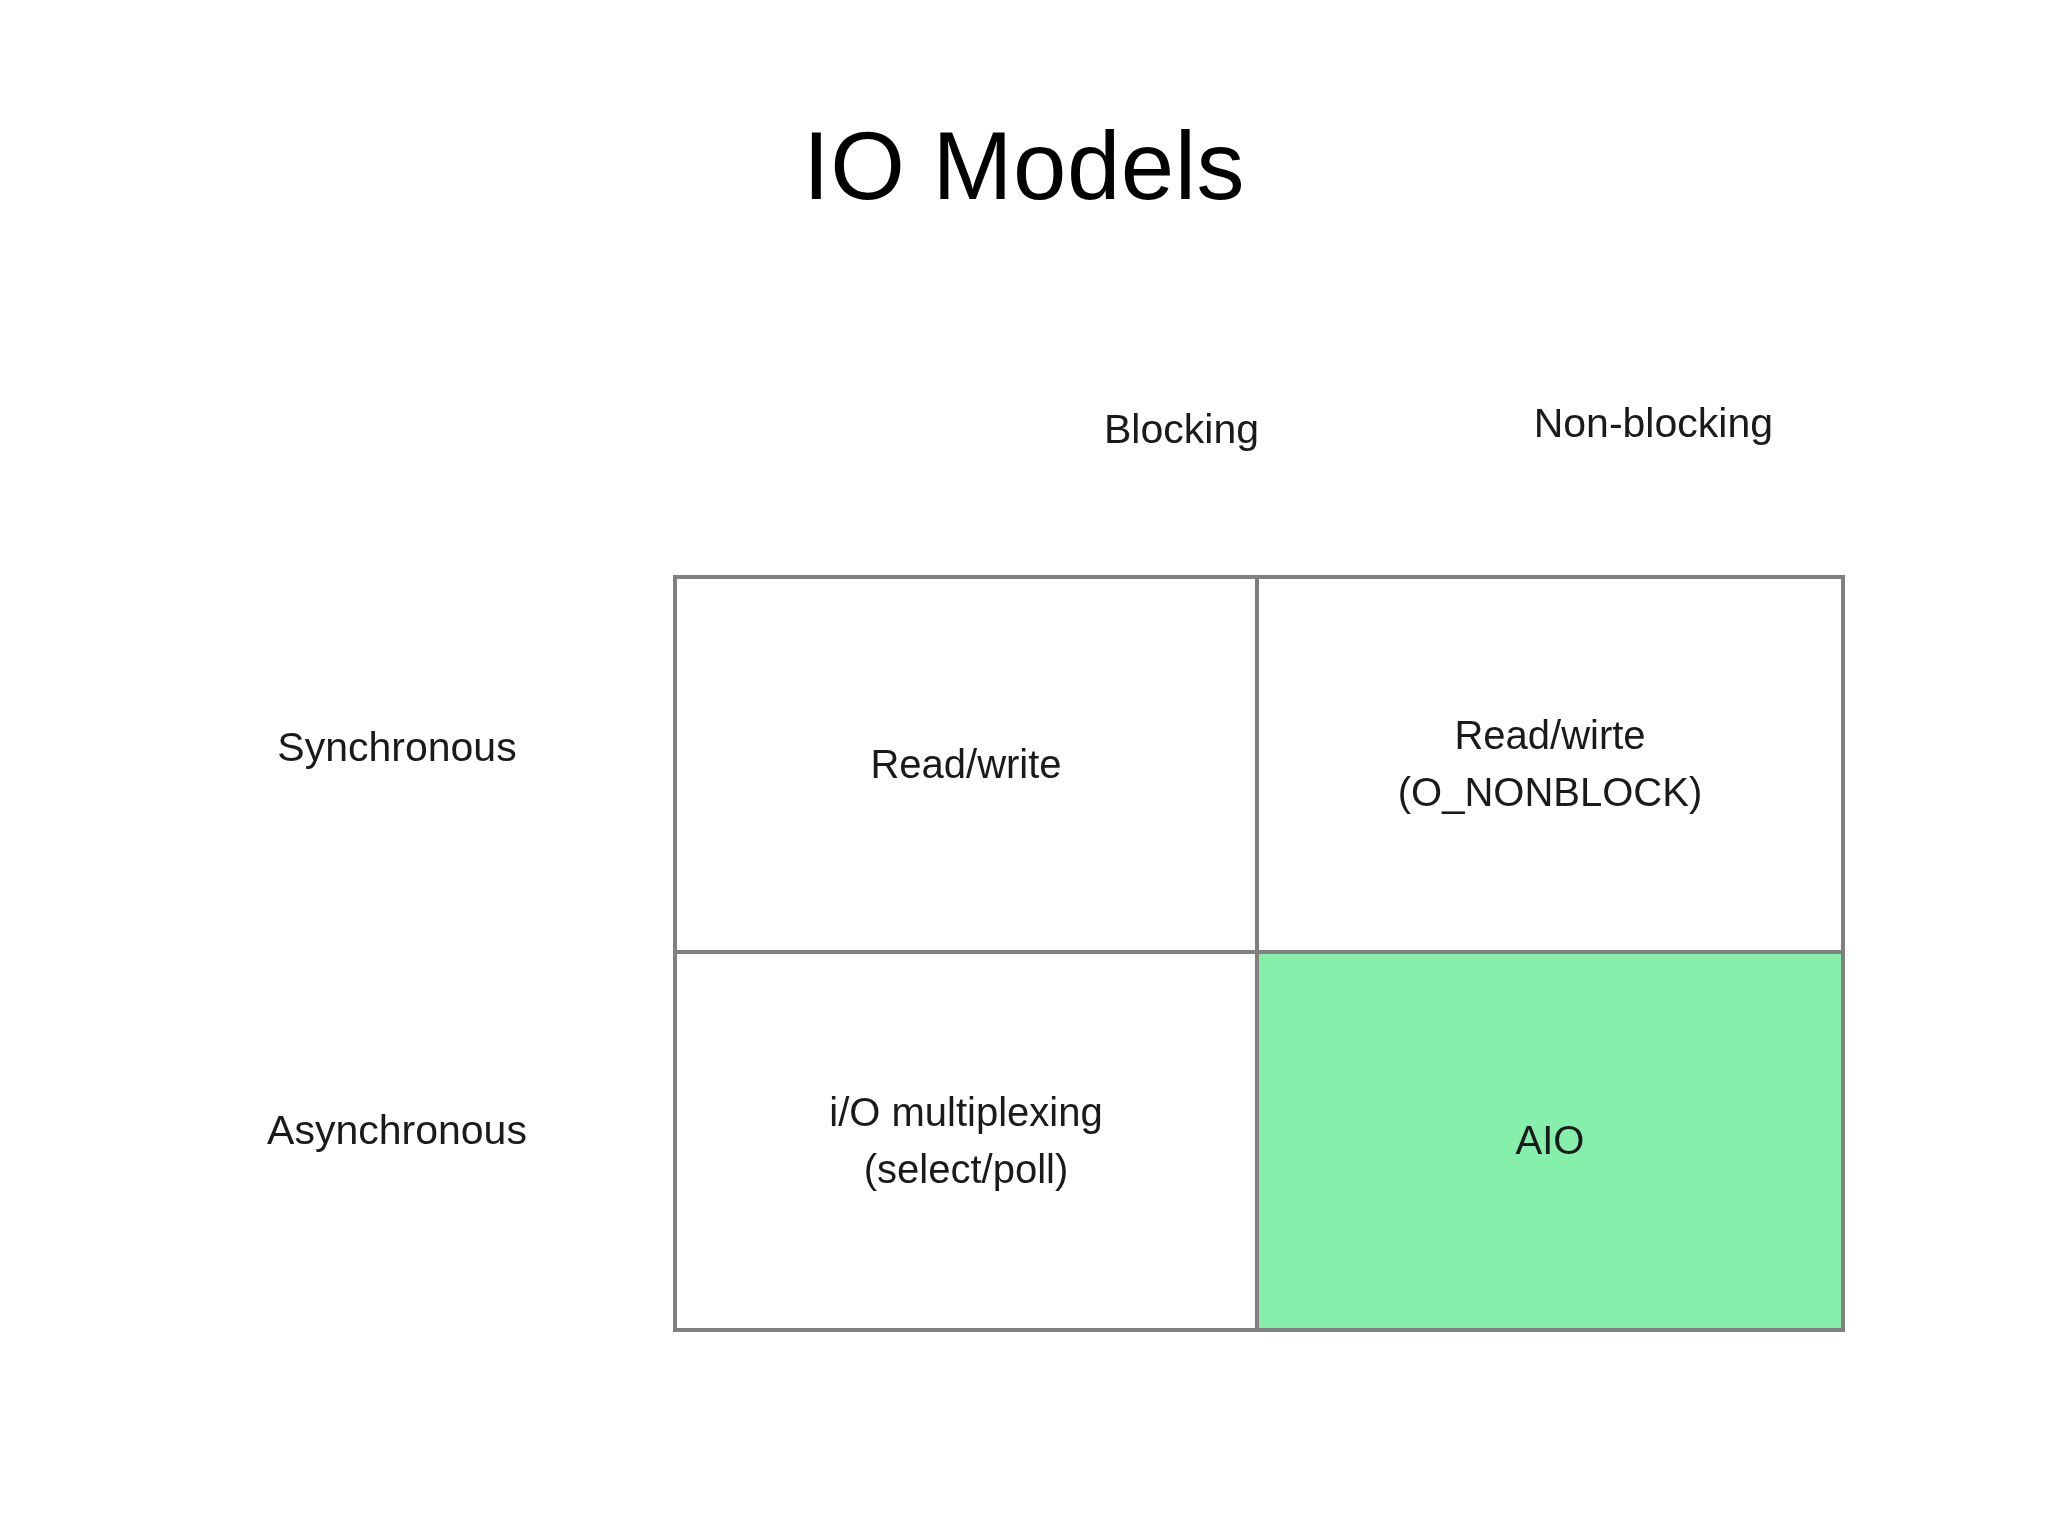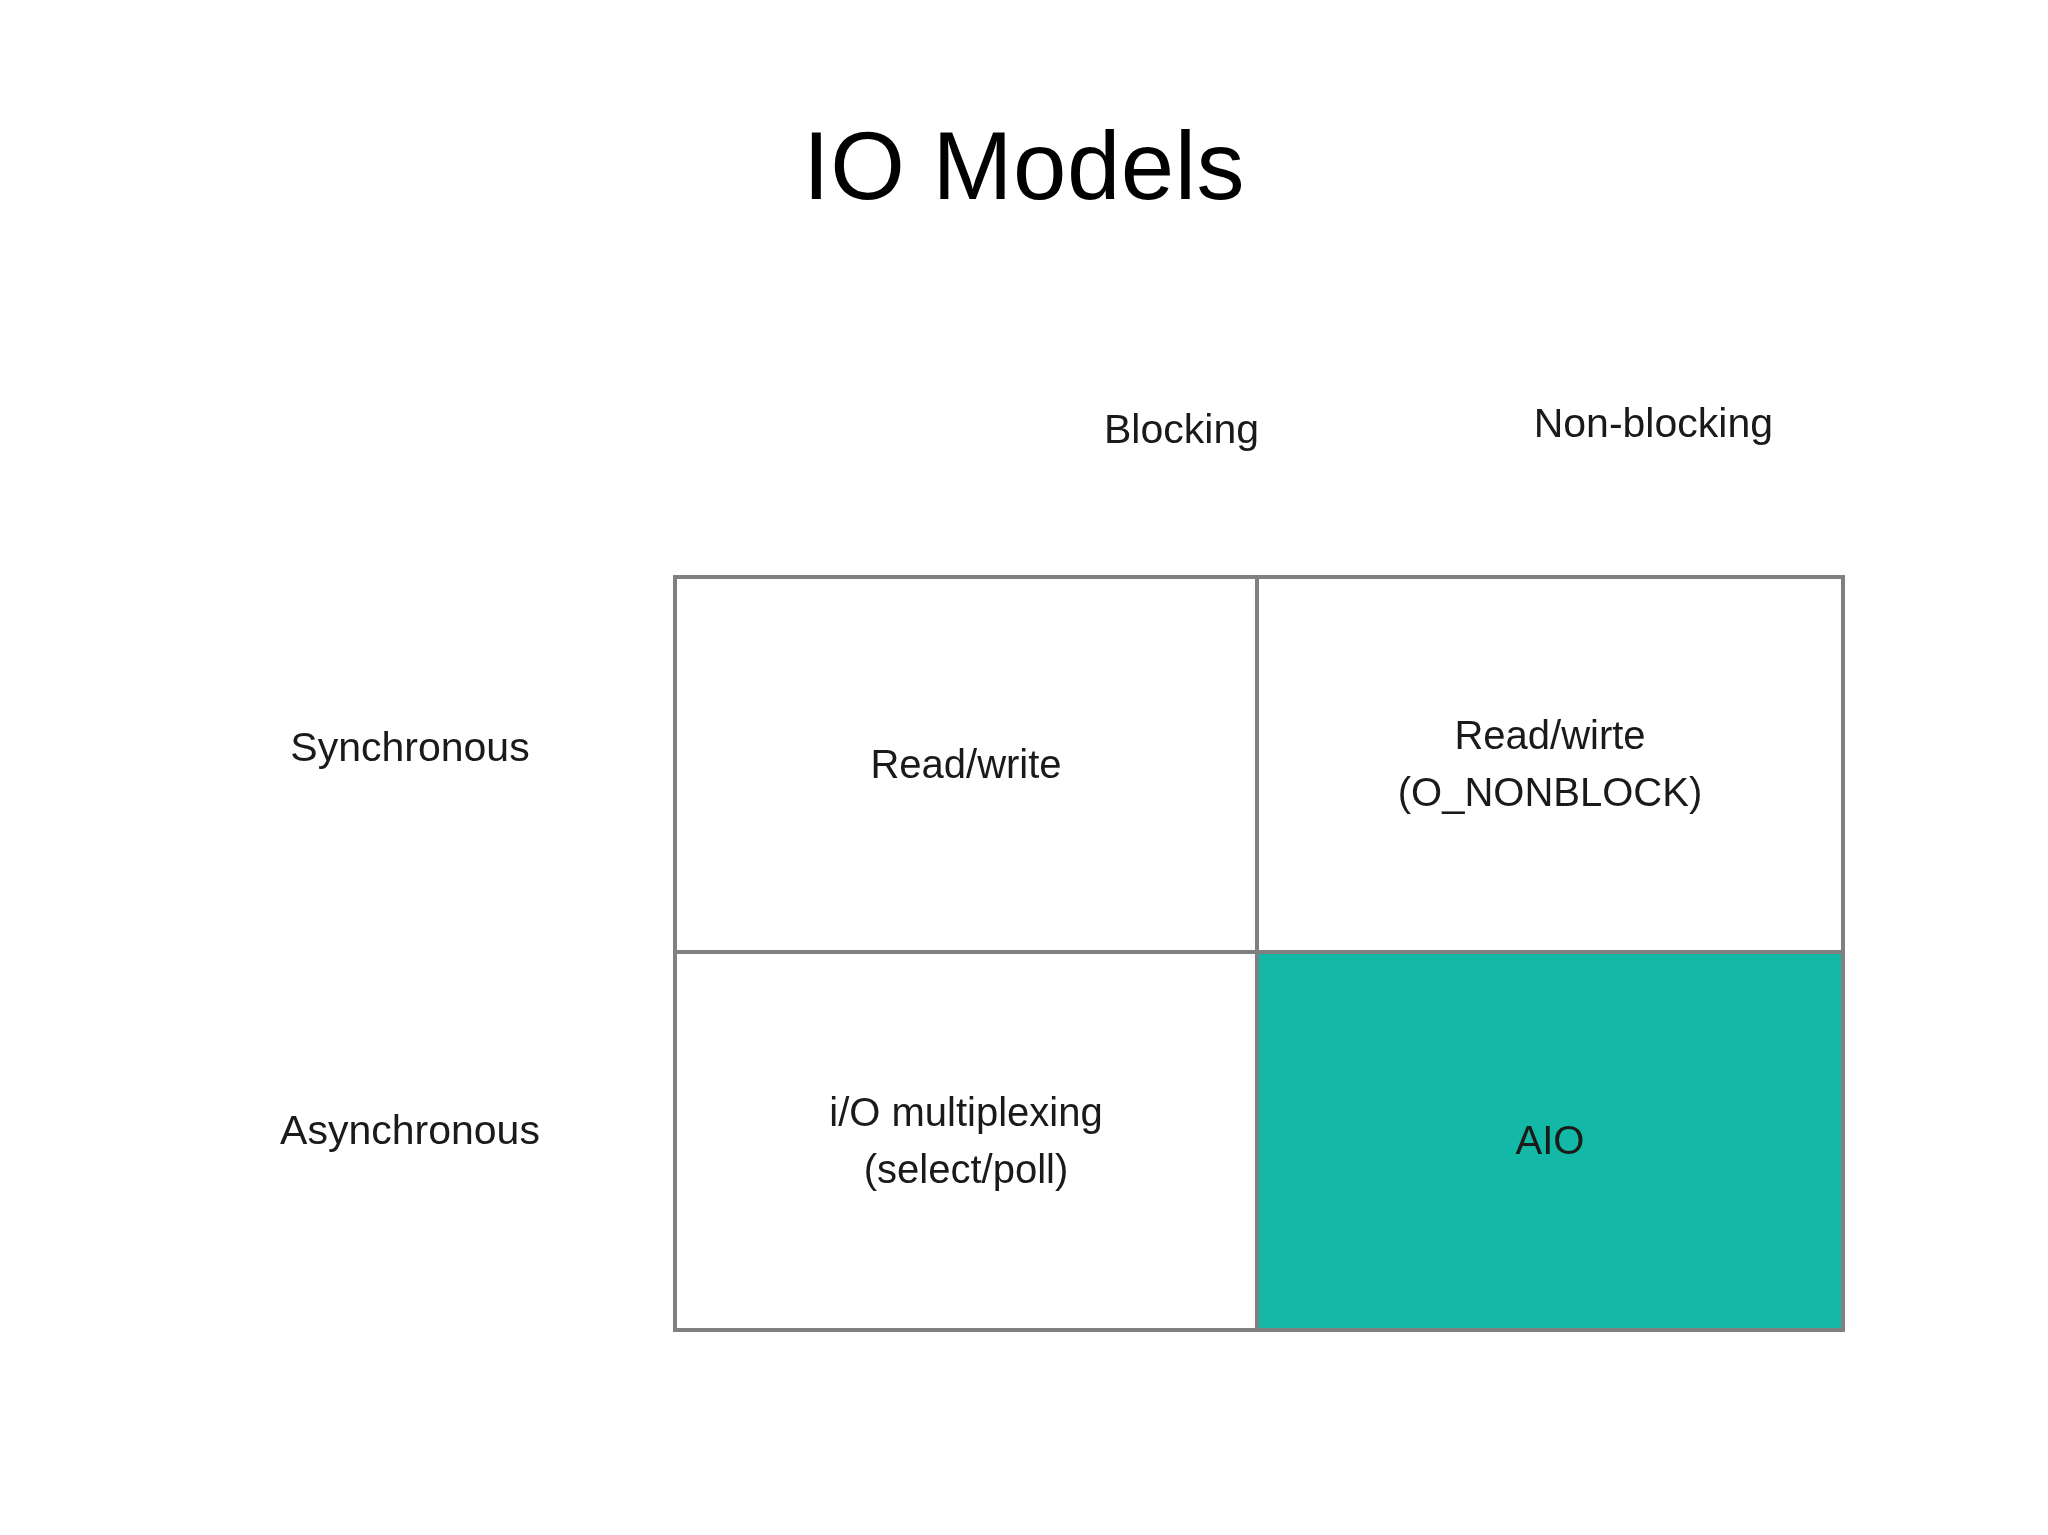--- a/index.html
+++ b/index.html
@@ -71,39 +71,39 @@
     background: transparent;
     padding: 4px 10px;
   }
   .cell-text { display: block; }
   .cell-line { display: block; white-space: nowrap; }
 
   
   .cell.col-left  { border-right: 4px solid #808080; }
   .cell.row-top   { border-bottom: 4px solid #808080; }
 
-  .cell.highlight { background: #14b8a6; }
+  .cell.highlight { background: #86efac; }
 
   
   .col-header {
     position: absolute;
     top: 405px;
     font-size: 41px;
     line-height: 1.2;
     color: #1a1a1a;
     text-align: right;
     white-space: nowrap;
   }
   .col-header.blocking     { left: 673px;  width: 586px; }
   .col-header.nonblocking  { left: 1187px; width: 586px; top: 399px; }
 
   
   .row-header {
     position: absolute;
-    left: 180px;
+    left: 167px;
     width: 460px;
     text-align: center;
     font-size: 41px;
     line-height: 1.2;
     color: #1a1a1a;
     white-space: nowrap;
   }
   .row-header.synchronous  { top: 723px; }
   .row-header.asynchronous { top: 1106px; }
 </style>

